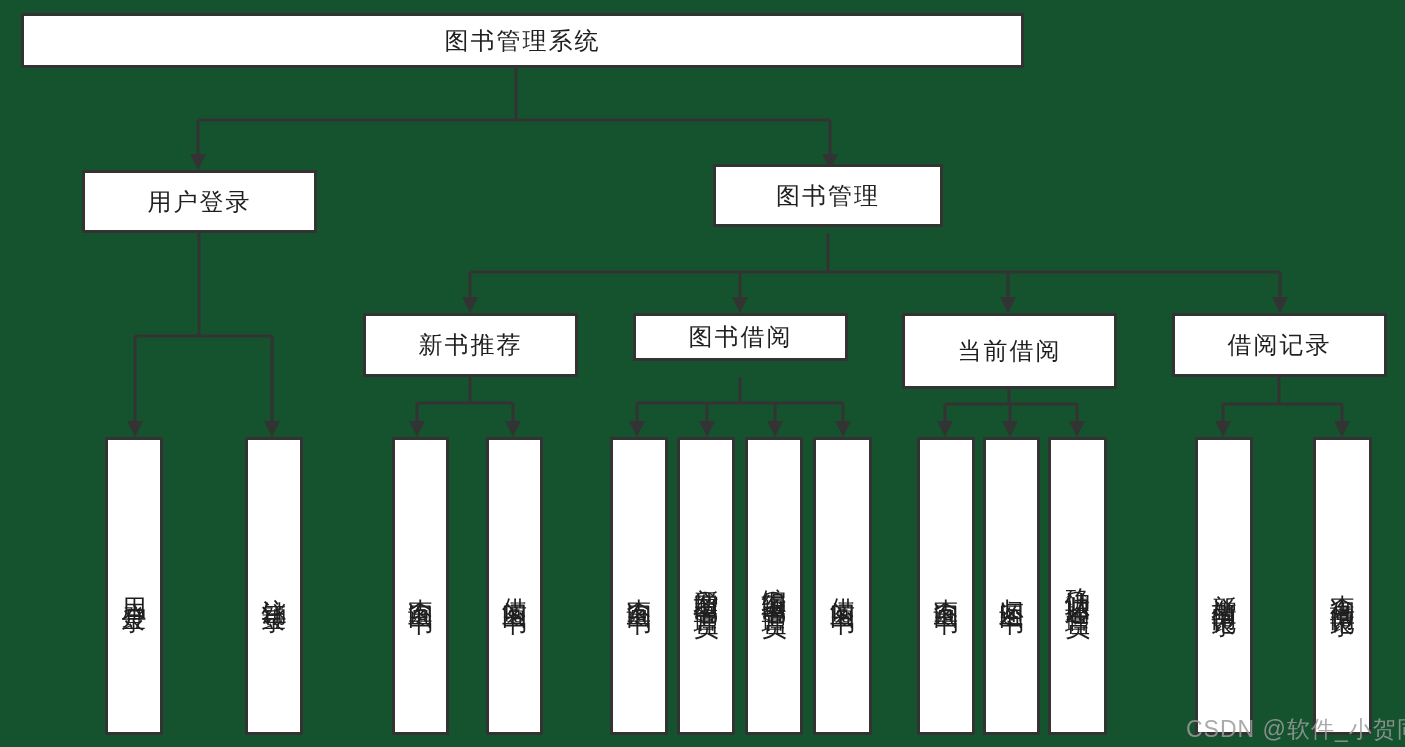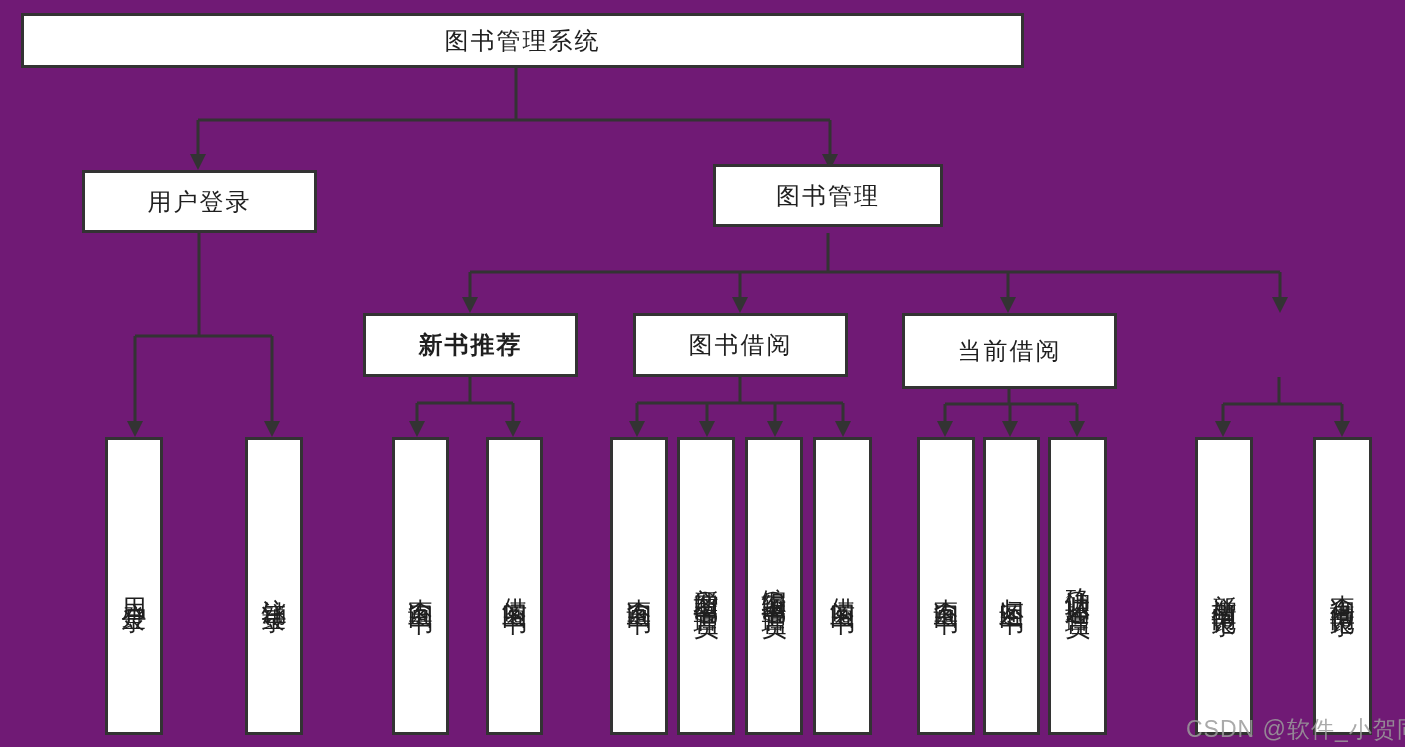--- a/index.html
+++ b/index.html
@@ -1,19 +1,19 @@
 <!DOCTYPE html>
 <html><head>
 <meta charset="utf-8">
 <style>
   html,body{margin:0;padding:0;background:#ffffff;}
   #canvas{
     position:relative;
     width:1405px;height:747px;
-    background:#701a75;
+    background:#14532d;
     overflow:hidden;
     font-family:"Liberation Sans","DejaVu Sans",sans-serif;
     color:#1f1f1f;
   }
   #wires{position:absolute;left:0;top:0;width:1405px;height:747px;}
   .box{
     position:absolute;
     background:#ffffff;
     border:3px solid #333333;
     box-sizing:border-box;
@@ -98,28 +98,31 @@
     <span class="h-label">图书管理系统</span>
   </div>
 
   <div class="box" style="left:82px;top:170px;width:235px;height:63px;">
     <span class="h-label">用户登录</span>
   </div>
   <div class="box" style="left:713px;top:164px;width:230px;height:63px;">
     <span class="h-label">图书管理</span>
   </div>
 
-  <div class="box" style="left:363px;top:313px;width:215px;height:64px;font-weight:bold;">
+  <div class="box" style="left:363px;top:313px;width:215px;height:64px;">
     <span class="h-label">新书推荐</span>
   </div>
-  <div class="box" style="left:633px;top:313px;width:215px;height:64px;">
+  <div class="box" style="left:633px;top:313px;width:215px;height:48px;">
     <span class="h-label">图书借阅</span>
   </div>
   <div class="box" style="left:902px;top:313px;width:215px;height:76px;">
     <span class="h-label">当前借阅</span>
+  </div>
+  <div class="box" style="left:1172px;top:313px;width:215px;height:64px;">
+    <span class="h-label">借阅记录</span>
   </div>
 
   <div class="box" style="left:105px;top:437px;width:58px;height:298px;">
     <span class="v-label">用户登录</span>
   </div>
   <div class="box" style="left:245px;top:437px;width:58px;height:298px;">
     <span class="v-label">注销登录</span>
   </div>
 
   <div class="box" style="left:392px;top:437px;width:57px;height:298px;">

